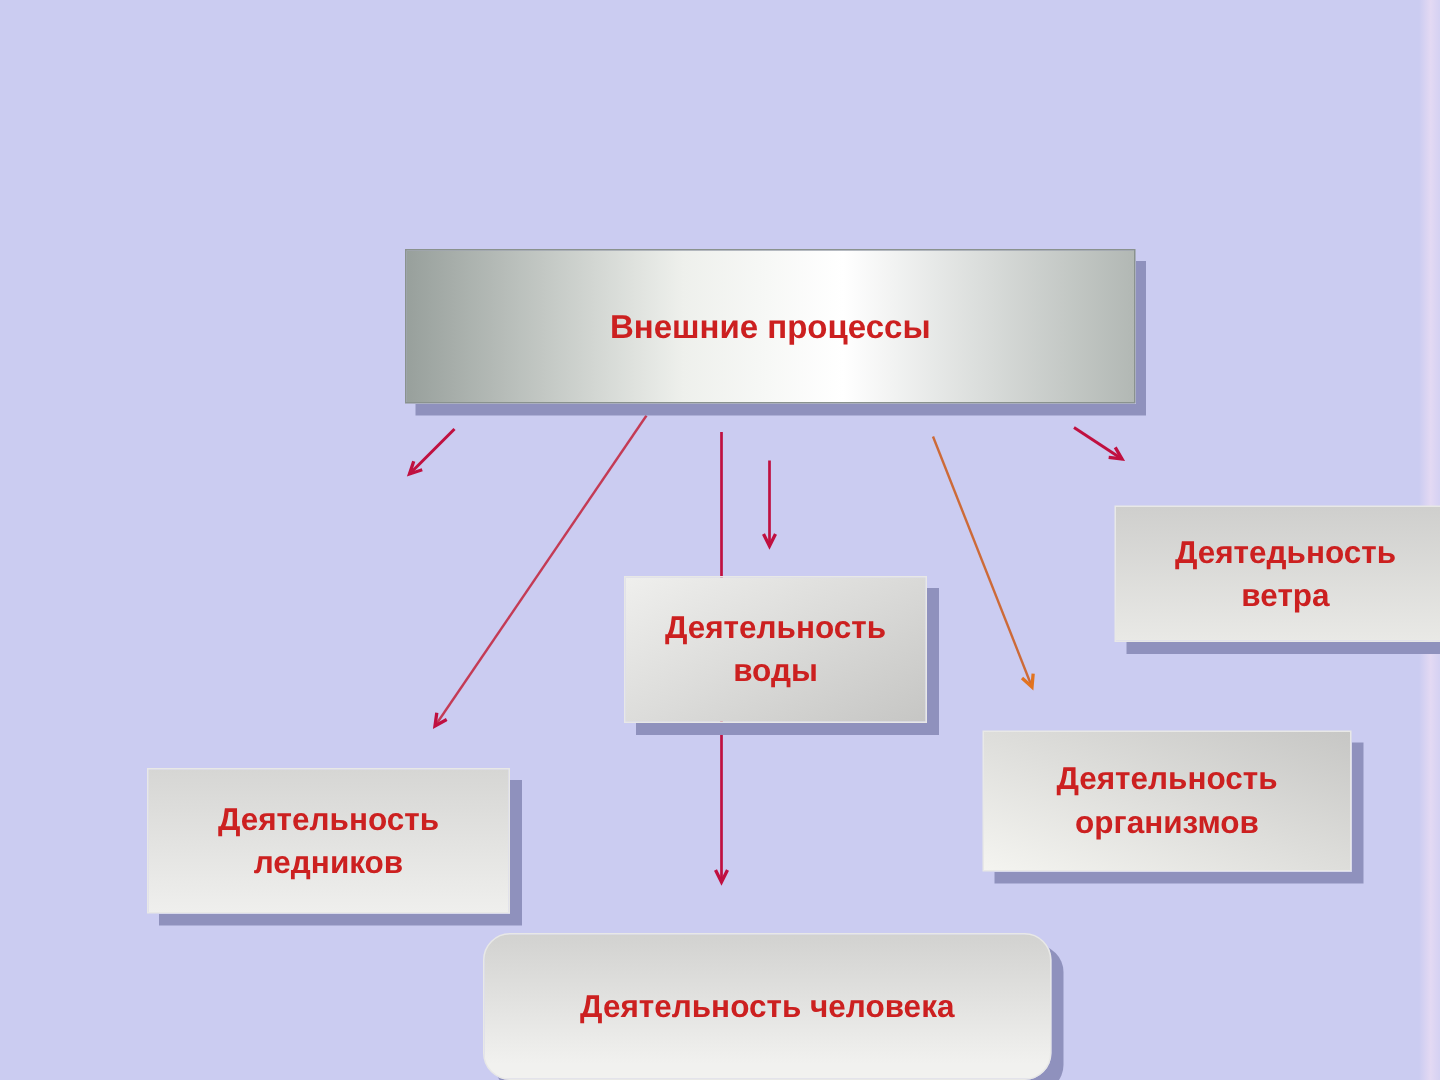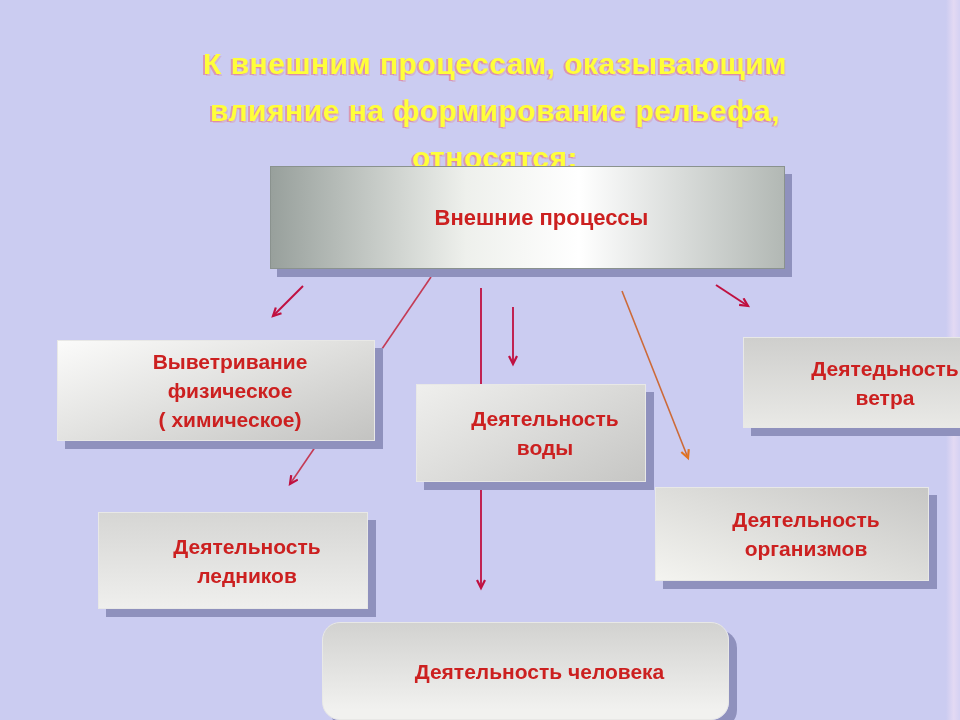--- a/index.html
+++ b/index.html
@@ -26,21 +26,20 @@
   }
   .box{
     position:absolute;
     display:flex;align-items:center;justify-content:center;
     text-align:center;
     color:#cc2020;
     white-space:pre-line;
     box-shadow:8px 8px 0 #8f91bd;
     border:1px solid #e8e8e6;
     z-index:2;
-    padding-left:28px;
   }
   .box .lbl{display:block;width:100%;}
   #root-box{
     left:270px;top:166px;width:485px;height:101px;
     background:linear-gradient(to right,#98a09c 0%,#eef0ec 38%,#ffffff 60%,#b2b8b4 100%);
     border:1px solid #8a928e;
     font-size:22px;line-height:28px;
     box-shadow:7px 8px 0 #8f91bd;
   }
   #box-weathering{
@@ -93,33 +92,25 @@
       </marker>
     </defs>
     <line x1="303" y1="286" x2="273" y2="316" stroke-width="2" marker-end="url(#mk-crimson)" stroke="#c01040"></line>
     <line x1="431" y1="277" x2="290" y2="484" stroke-width="1.6" marker-end="url(#mk-crimson)" stroke="#c43b55"></line>
     <line x1="481" y1="288" x2="481" y2="588" stroke-width="1.8" marker-end="url(#mk-crimson)" stroke="#c01040"></line>
     <line x1="513" y1="307" x2="513" y2="364" stroke-width="1.8" marker-end="url(#mk-crimson)" stroke="#c01040"></line>
     <line x1="622" y1="291" x2="688" y2="458" stroke-width="1.6" marker-end="url(#mk-orange)" stroke="#cd6a38"></line>
     <line x1="716" y1="285" x2="748" y2="306" stroke-width="2" marker-end="url(#mk-crimson)" stroke="#c01040"></line>
   </svg>
 
-  <div class="title">К внешним процессам, оказывающим
-влияние на формирование рельефа,
-относятся:</div>
 
   <div class="box" id="root-box">
     <span class="lbl">Внешние процессы</span>
   </div>
 
-  <div class="box" id="box-weathering">
-    <span class="lbl">Выветривание
-физическое
-( химическое)</span>
-  </div>
 
   <div class="box" id="box-water">
     <span class="lbl">Деятельность
 воды</span>
   </div>
 
   <div class="box" id="box-wind">
     <span class="lbl">Деятедьность
 ветра</span>
   </div>

